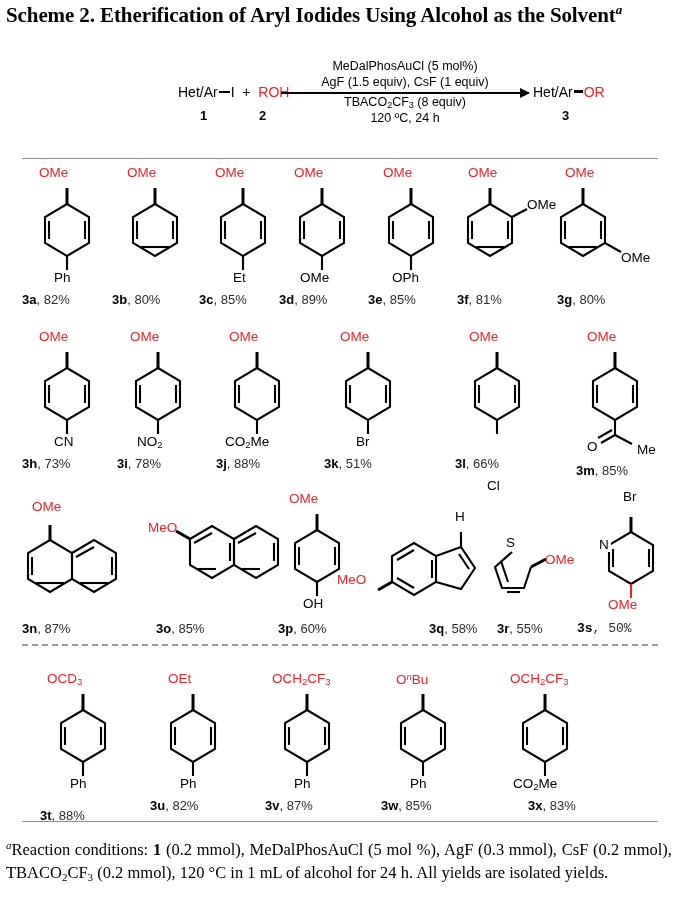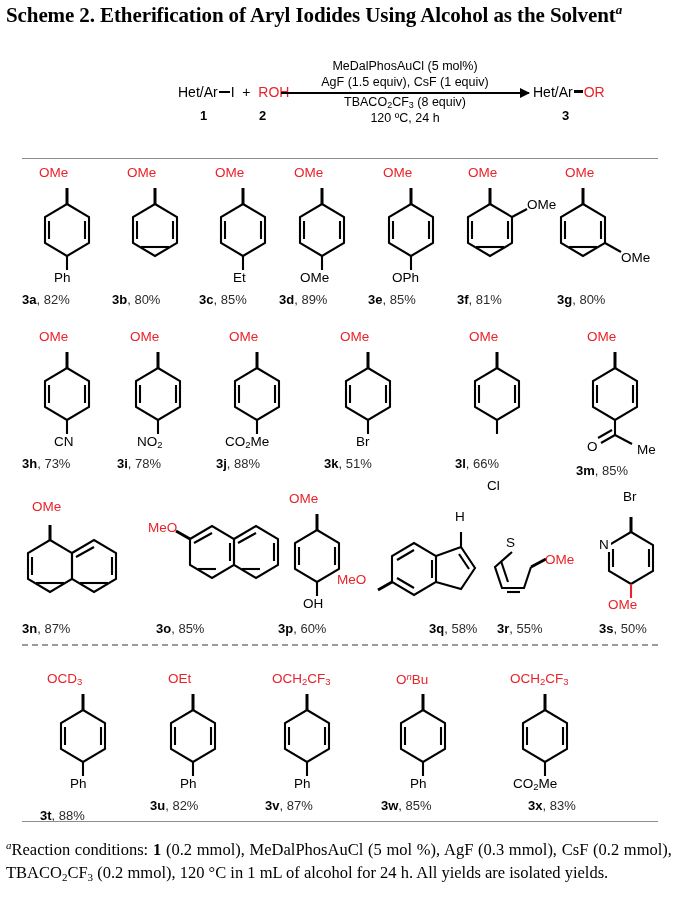--- a/index.html
+++ b/index.html
@@ -599,21 +599,21 @@
     </g>
   </svg>
 </div>
 <div class="sub" style="left:623px; top:490px;">
   <span>Br</span>
 </div>
 <div class="sub" style="left:597px; top:538px; background:#fff; padding:0 2px;">N</div>
 <div class="sub red" style="left:608px; top:598px;">
   <span>OMe</span>
 </div>
-<div class="label" style="left:599px; top:621px;">
+<div class="label" style="left:577px; top:621px;font-family:Liberation Mono, monospace;">
   <b>3s</b><span>, </span><span>50%</span>
 </div>
 
 <div class="dashrule"></div>
 
 <div class="struct" style="left:38px; top:672px;">
   <svg width="90" height="115" viewBox="0 0 90 115">
     <g stroke="#000" stroke-width="2.1" fill="none">
       <line x1="45" y1="38" x2="45" y2="22" stroke-width="3"></line>
       <polygon points="45,38 67,51 67,77 45,90 23,77 23,51"></polygon>

